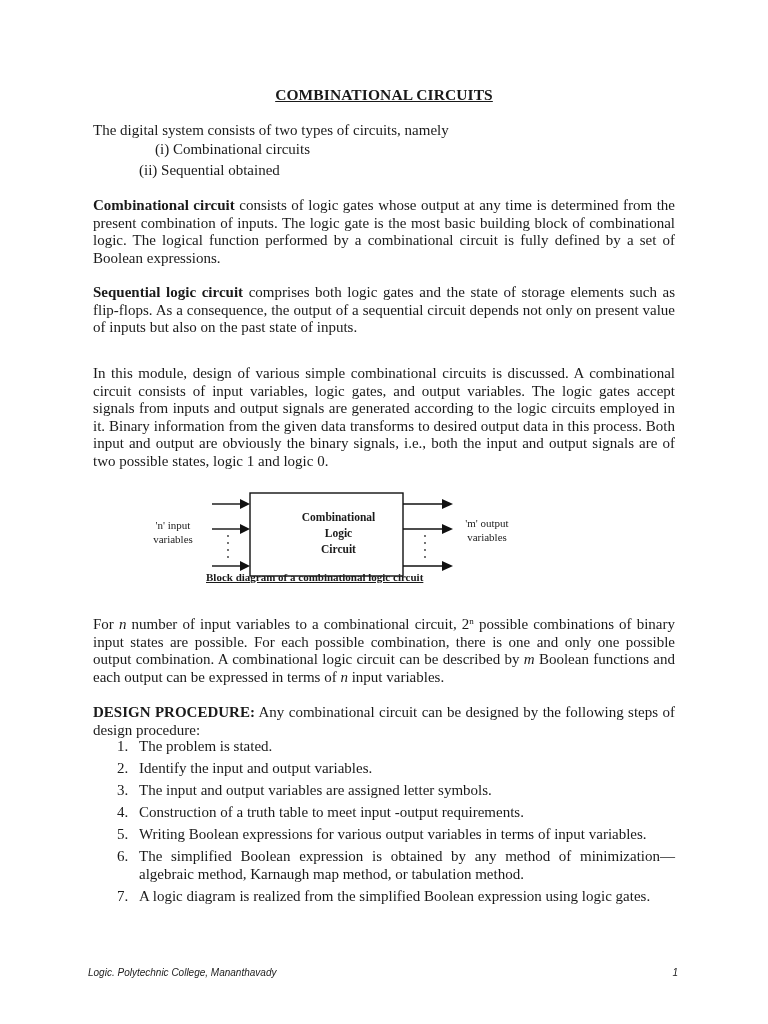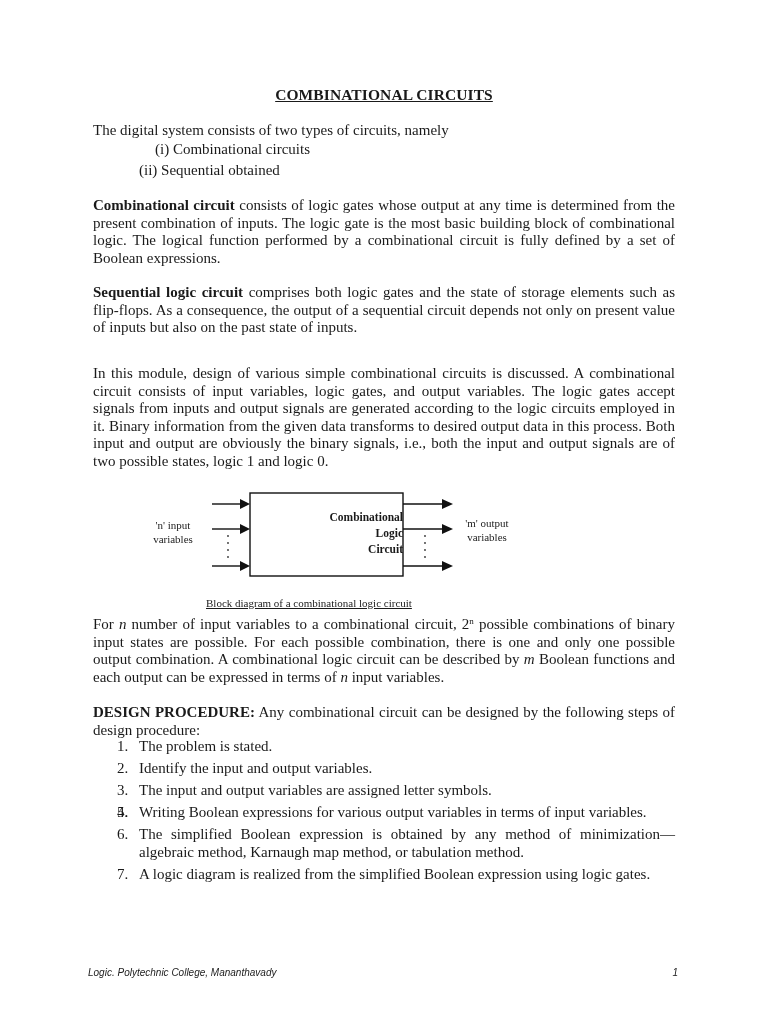--- a/index.html
+++ b/index.html
@@ -22,22 +22,22 @@
   i { font-style: italic; }
   sup { font-size: 9px; vertical-align: 5px; line-height: 0; }
 
   .list { position: absolute; left: 0; top: 737px; width: 582px; margin: 0; padding: 0; list-style: none; }
   .list li { position: relative; padding-left: 46px; font-size: 15px; line-height: 18px; text-align: justify; margin-bottom: 4px; }
   .list li .num { position: absolute; left: 24px; top: 0; }
 
   .diagram { position: absolute; left: 140px; top: 485px; width: 380px; height: 115px; }
   .diagram svg { position: absolute; left: 0; top: 0; }
   .dlabel { position: absolute; font-size: 11px; line-height: 14px; text-align: center; color: #222; }
-  .boxlabel { position: absolute; left: 110px; top: 24px; width: 153px; text-align: right; font-weight: bold; font-size: 11.5px; line-height: 16px; }
-  .caption { position: absolute; left: 66px; top: 112px; font-weight: normal; font-size: 11px; text-decoration: underline; }
+  .boxlabel { position: absolute; left: 110px; top: 24px; width: 153px; text-align: center; font-weight: bold; font-size: 11.5px; line-height: 16px; padding-left: 12px; }
+  .caption { position: absolute; left: 66px; top: 86px; font-weight: bold; font-size: 11px; text-decoration: underline; }
 
   .footer { position: absolute; top: 967px; left: 88px; width: 590px; font-family: "Liberation Sans", "DejaVu Sans", sans-serif; font-style: italic; font-size: 10px; color: #222; }
   .footer .pg { position: absolute; right: 0; top: 0; }
 </style>
 </head>
 <body>
 
 <div class="page">
 
   <div class="title">COMBINATIONAL CIRCUITS</div>
@@ -53,21 +53,21 @@
   <p class="p" style="top:365px;">In this module, design of various simple combinational circuits is discussed. A combinational circuit consists of input variables, logic gates, and output variables. The logic gates accept signals from inputs and output signals are generated according to the logic circuits employed in it. Binary information from the given data transforms to desired output data in this process. Both input and output are obviously the binary signals, i.e., both the input and output signals are of two possible states, logic 1 and logic 0.</p>
 
   <p class="p" style="top:616px;"><span>For </span><i>n</i><span> number of input variables to a combinational circuit, 2</span><sup>n</sup><span> possible combinations of binary input states are possible. For each possible combination, there is one and only one possible output combination. A combinational logic circuit can be described by </span><i>m</i><span> Boolean functions and each output can be expressed in terms of </span><i>n</i><span> input variables.</span></p>
 
   <p class="p" style="top:704px;"><b>DESIGN PROCEDURE:</b><span> Any combinational circuit can be designed by the following steps of design procedure:</span></p>
 
   <ul class="list">
     <li><span class="num">1.</span><span>The problem is stated.</span></li>
     <li><span class="num">2.</span><span>Identify the input and output variables.</span></li>
     <li><span class="num">3.</span><span>The input and output variables are assigned letter symbols.</span></li>
-    <li><span class="num">4.</span></li>
+    <li><span class="num">4.</span><span>Construction of a truth table to meet input -output requirements.</span></li>
     <li><span class="num">5.</span><span>Writing Boolean expressions for various output variables in terms of input variables.</span></li>
     <li><span class="num">6.</span><span>The simplified Boolean expression is obtained by any method of minimization—algebraic method, Karnaugh map method, or tabulation method.</span></li>
     <li><span class="num">7.</span><span>A logic diagram is realized from the simplified Boolean expression using logic gates.</span></li>
   </ul>
 </div>
 
 <div class="diagram">
   <svg width="380" height="115" viewBox="0 0 380 115">
     <rect x="110" y="8" width="153" height="83" fill="none" stroke="#111" stroke-width="1.4"></rect>
     <g stroke="#111" stroke-width="1.4">

